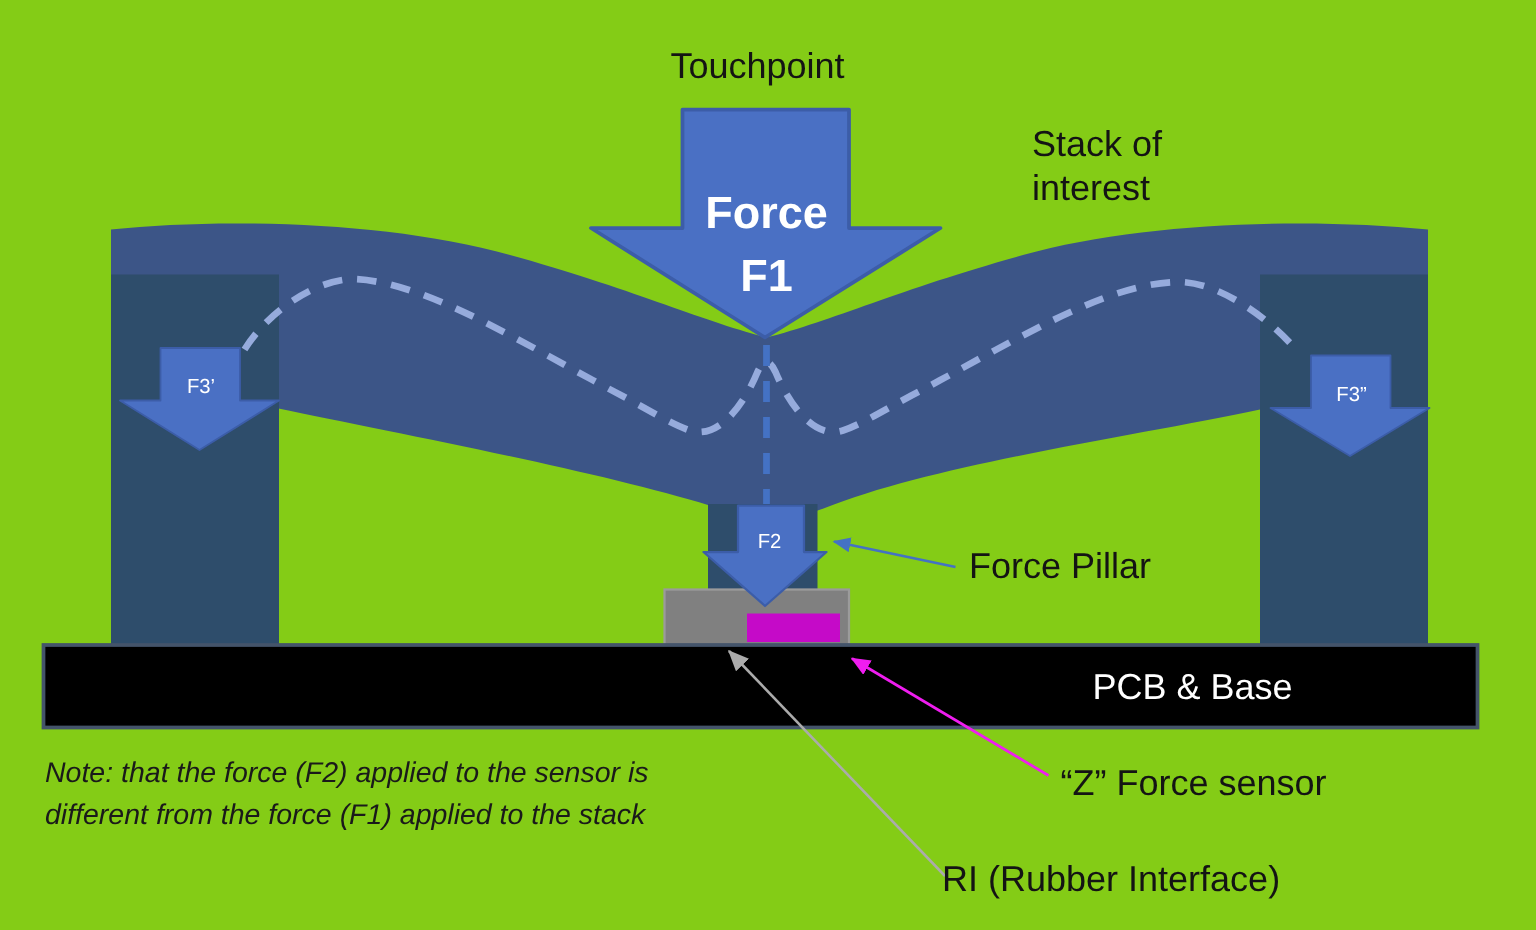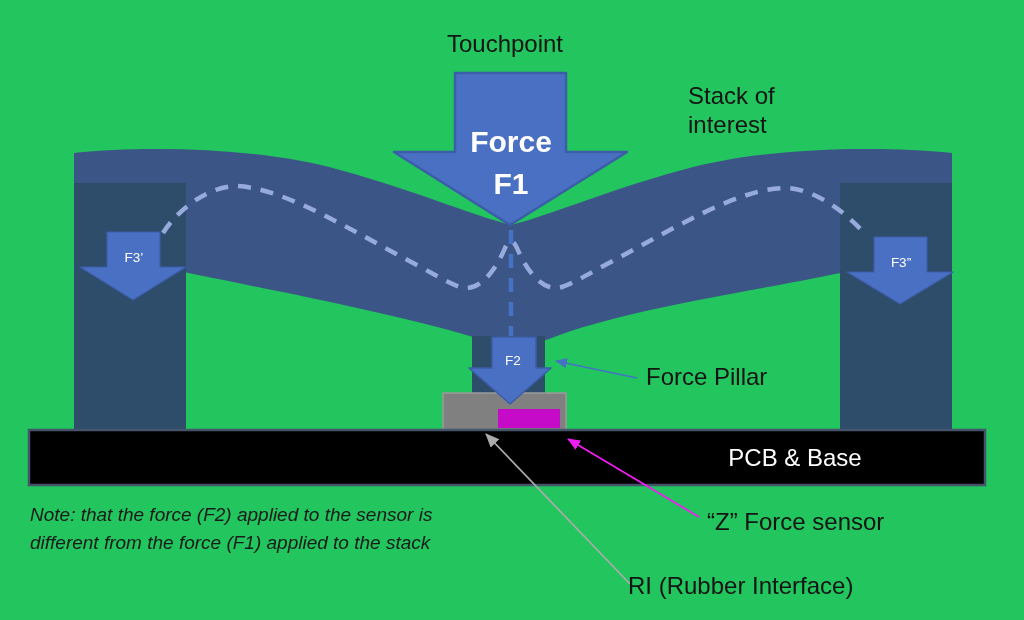--- a/index.html
+++ b/index.html
@@ -1,20 +1,20 @@
 <!DOCTYPE html>
 <html><head>
 <meta charset="utf-8">
 <style>
   html, body { margin: 0; padding: 0; background: #ffffff; }
   .stage {
     position: relative;
     width: 1024px;
     height: 620px;
-    background: #22c55e;
+    background: #84cc16;
     overflow: hidden;
     font-family: "Liberation Sans", sans-serif;
   }
   svg.diagram { position: absolute; left: 0; top: 0; }
   text { font-family: "Liberation Sans", sans-serif; }
   .lbl       { font-size: 24px; fill: #141414; }
   .lbl-white { font-size: 24px; fill: #ffffff; }
   .note      { font-size: 19px; font-style: italic; fill: #1a1a1a; }
   .f-big     { font-size: 30px; font-weight: bold; fill: #ffffff; }
   .f-small   { font-size: 13.5px; fill: #ffffff; }

